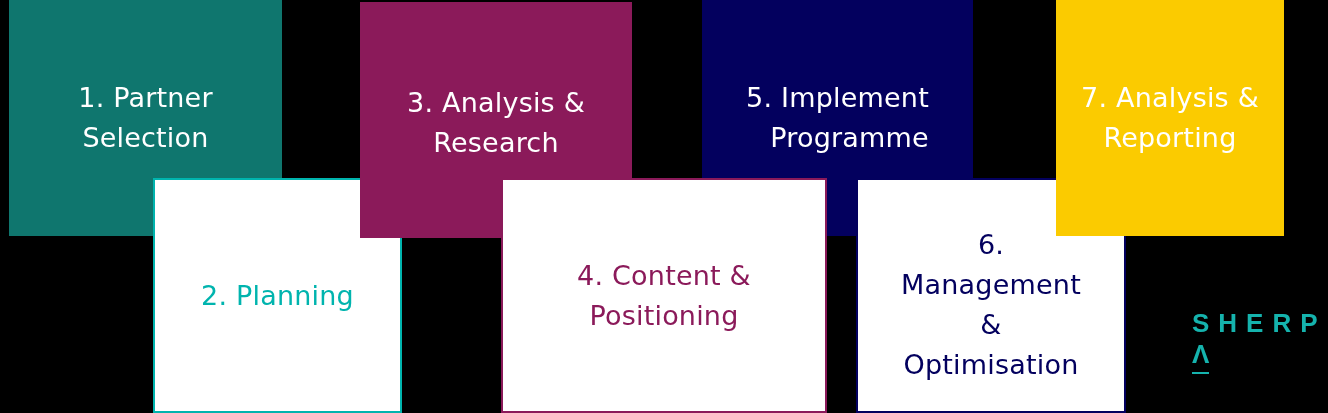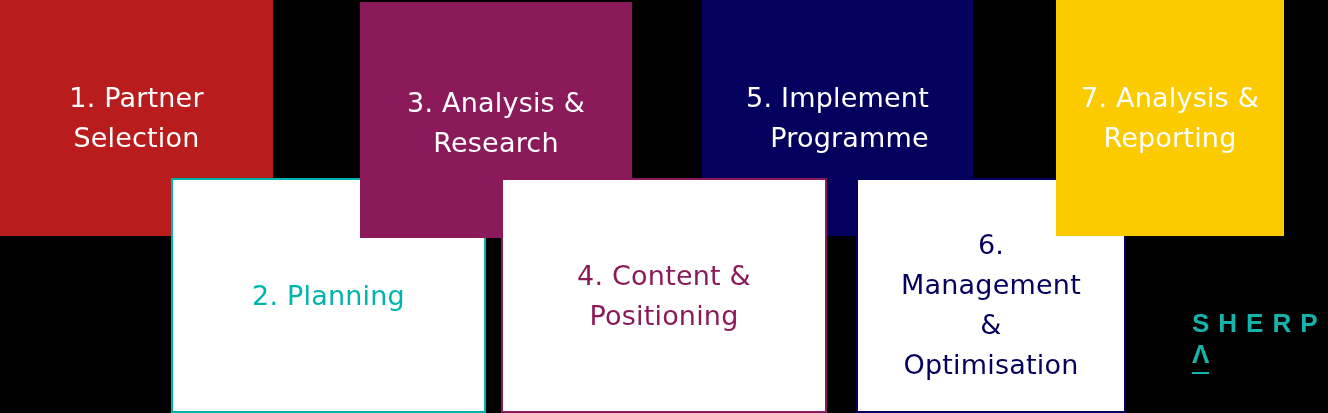--- a/index.html
+++ b/index.html
@@ -8,31 +8,31 @@
   .box span{font-size:27px;line-height:40px;font-weight:500;white-space:pre-line;letter-spacing:0.2px;}
   .filled span{color:#fff;}
   .outlined{background:#fff;border:2px solid;}
   .logo{position:absolute;left:1158px;top:308px;font-family:Liberation Sans, sans-serif;font-size:26px;font-weight:bold;letter-spacing:9px;color:#15b3ad;margin-left:34px;}
   .logo .caret{display:inline-block;position:relative;}
   .logo .caret::after{content:"";position:absolute;left:0;right:9px;bottom:-4px;height:2px;background:#15b3ad;}
 </style>
 </head>
 <body>
 
-<div class="box filled" style="left:0;top:0;width:273px;height:236px;background:#b91c1c;z-index:1;">
+<div class="box filled" style="left:9px;top:0;width:273px;height:236px;background:#0f766e;z-index:1;">
   <span>1. Partner
 Selection</span>
 </div>
 
 <div class="box filled" style="left:360px;top:2px;width:272px;height:236px;background:#8b1a5a;z-index:3;padding-top:6px;">
   <span>3. Analysis &amp;
 Research</span>
 </div>
 
-<div class="box outlined" style="left:171px;top:178px;width:315px;height:235px;border-color:#00b4ae;z-index:2;">
+<div class="box outlined" style="left:153px;top:178px;width:249px;height:235px;border-color:#00b4ae;z-index:2;">
   <span style="color:#00b4ae;">2. Planning</span>
 </div>
 
 <div class="box filled" style="left:702px;top:0;width:271px;height:236px;background:#03005e;z-index:3;text-align:right;">
   <span>5. Implement
 Programme</span>
 </div>
 
 <div class="box outlined" style="left:501px;top:178px;width:326px;height:235px;border-color:#8b1a5a;z-index:4;">
   <span style="color:#8b1a5a;">4. Content &amp;

